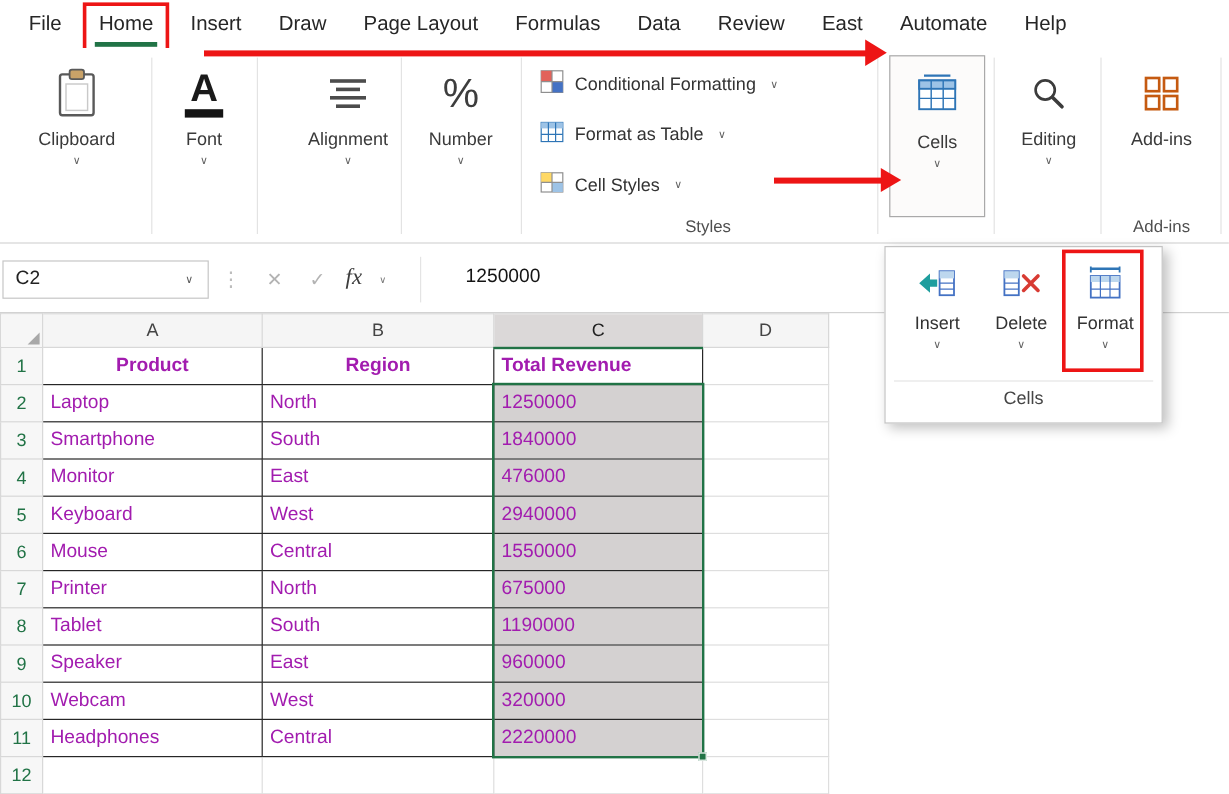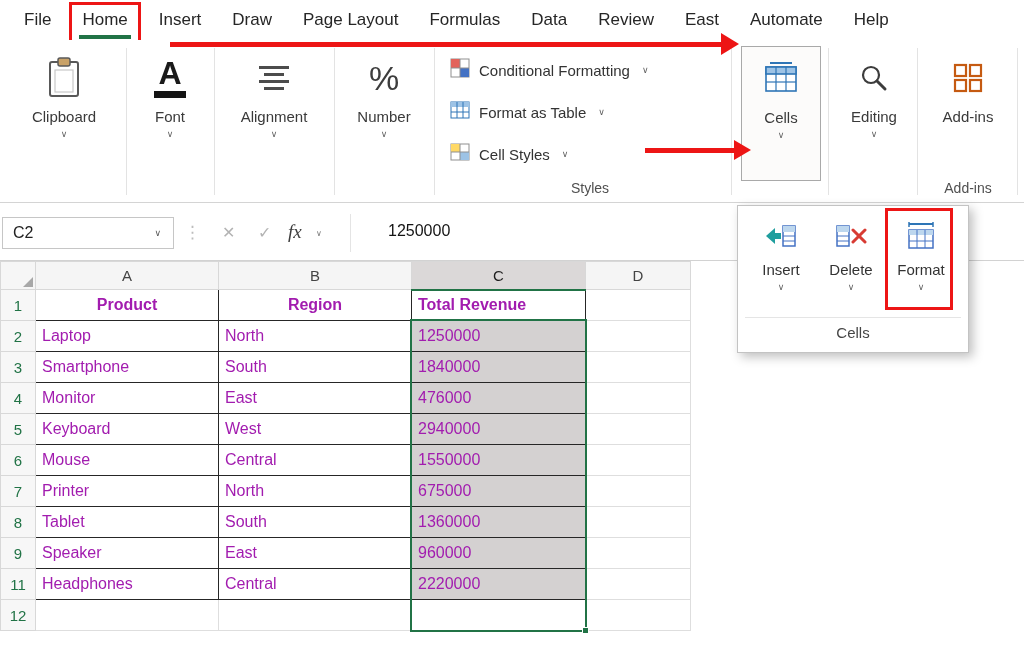--- a/index.html
+++ b/index.html
@@ -126,21 +126,21 @@
     <div class="ricon">
       <div class="fonticon">
         <span class="fontA">A</span>
         <div class="fontbar"></div>
       </div>
     </div>
     <div class="rlabel">Font</div>
     <div class="rchev">∨</div>
   </div>
 
-  <div class="rgroup" style="left:216px;width:116px">
+  <div class="rgroup" style="left:232px;width:116px">
     <div class="ricon">
       <div class="alignicon">
         <div style="width:30px"></div>
           <div style="width:20px"></div>
           <div style="width:30px"></div>
           <div style="width:20px"></div>
       </div>
     </div>
     <div class="rlabel">Alignment</div>
     <div class="rchev">∨</div>
@@ -315,28 +315,35 @@
         <th class="rn">7</th>
         <td class="tb">Printer</td>
         <td class="tb">North</td>
         <td class="tb num sel">675000</td>
         <td class="lt"></td>
       </tr>
       <tr>
         <th class="rn">8</th>
         <td class="tb">Tablet</td>
         <td class="tb">South</td>
-        <td class="tb num sel">1360000</td>
+        <td class="tb num sel">1190000</td>
         <td class="lt"></td>
       </tr>
       <tr>
         <th class="rn">9</th>
         <td class="tb">Speaker</td>
         <td class="tb">East</td>
         <td class="tb num sel">960000</td>
+        <td class="lt"></td>
+      </tr>
+      <tr>
+        <th class="rn">10</th>
+        <td class="tb">Webcam</td>
+        <td class="tb">West</td>
+        <td class="tb num sel">320000</td>
         <td class="lt"></td>
       </tr>
       <tr>
         <th class="rn">11</th>
         <td class="tb">Headphones</td>
         <td class="tb">Central</td>
         <td class="tb num sel">2220000</td>
         <td class="lt"></td>
       </tr>
       <tr>

